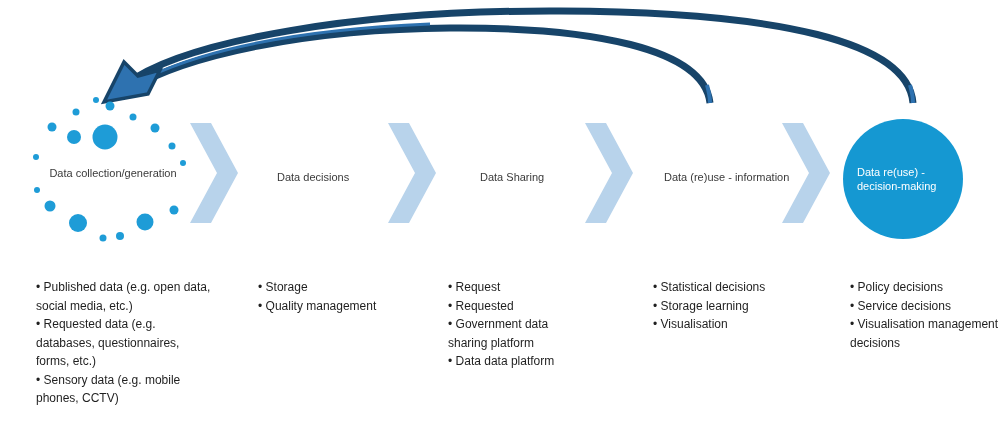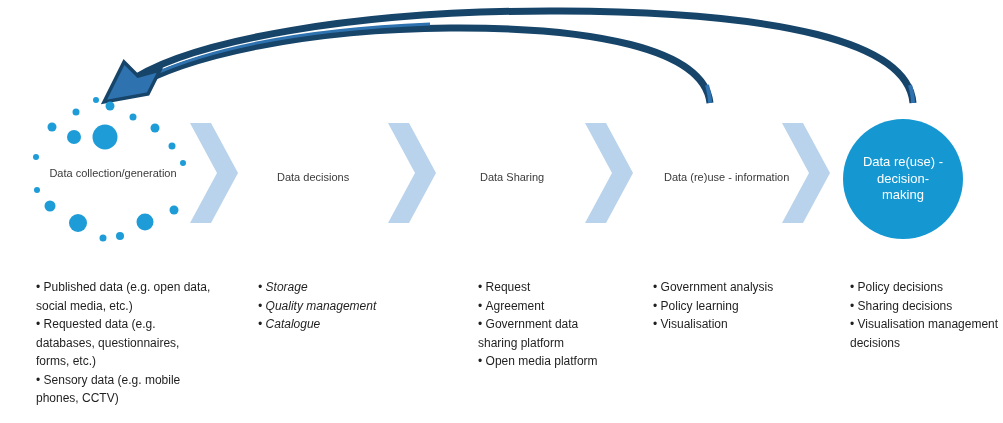--- a/index.html
+++ b/index.html
@@ -18,23 +18,22 @@
     white-space:nowrap;
   }
   .stage-label.centered{white-space:normal;text-align:center;}
   .decision-circle{
     position:absolute;
     left:843px;top:119px;
     width:120px;height:120px;
     border-radius:50%;
     background:#1598D2;
     display:flex;align-items:center;justify-content:center;
-    text-align:center;
     color:#ffffff;
-    font-size:13px;line-height:1.3;
+    font-size:11px;line-height:1.3;
     padding:0 14px;box-sizing:border-box;
   }
   .col{
     position:absolute;
     top:278px;
     font-size:12px;
     color:#1f1f1f;
     line-height:18.5px;
   }
   .col ul{list-style:none;margin:0;padding:0;}
@@ -105,46 +104,45 @@
   </div>
 
   <div class="col" style="left:36px;width:175px;">
     <ul>
       <li>Published data (e.g. open data, social media, etc.)</li>
       <li>Requested data (e.g. databases, questionnaires, forms, etc.)</li>
       <li>Sensory data (e.g. mobile phones, CCTV)</li>
     </ul>
   </div>
 
-  <div class="col" style="left:258px;width:170px;font-style:italic;">
+  <div class="col" style="left:258px;width:170px;">
     <ul>
       <li>Storage</li>
       <li>Quality management</li>
-      <li>Catalogue</li>
     </ul>
   </div>
 
-  <div class="col" style="left:478px;width:130px;">
+  <div class="col" style="left:448px;width:130px;">
     <ul>
       <li>Request</li>
-      <li>Agreement</li>
+      <li>Requested</li>
       <li>Government data sharing platform</li>
-      <li>Open media platform</li>
+      <li>Data data platform</li>
     </ul>
   </div>
 
   <div class="col" style="left:653px;width:160px;">
     <ul>
-      <li>Government analysis</li>
-      <li>Policy learning</li>
+      <li>Statistical decisions</li>
+      <li>Storage learning</li>
       <li>Visualisation</li>
     </ul>
   </div>
 
   <div class="col" style="left:850px;width:150px;">
     <ul>
       <li>Policy decisions</li>
-      <li>Sharing decisions</li>
+      <li>Service decisions</li>
       <li>Visualisation management decisions</li>
     </ul>
   </div>
 
 </div>
 
 </body></html>

